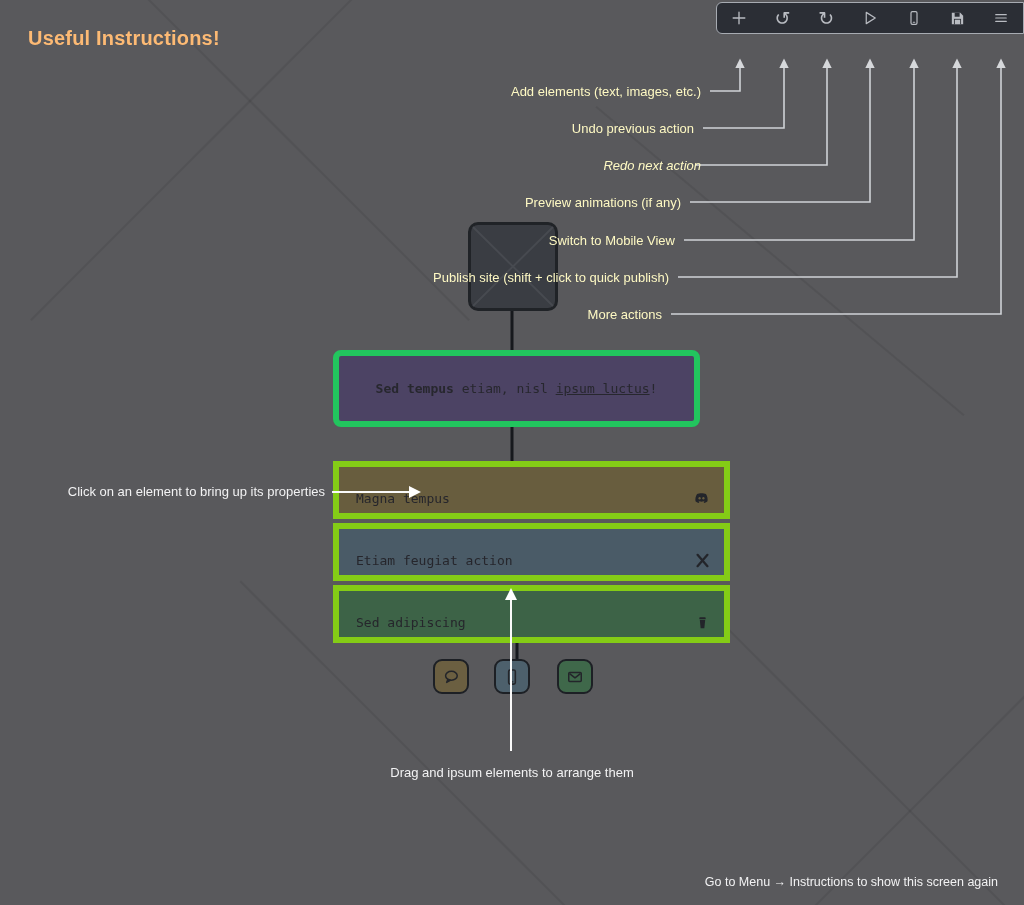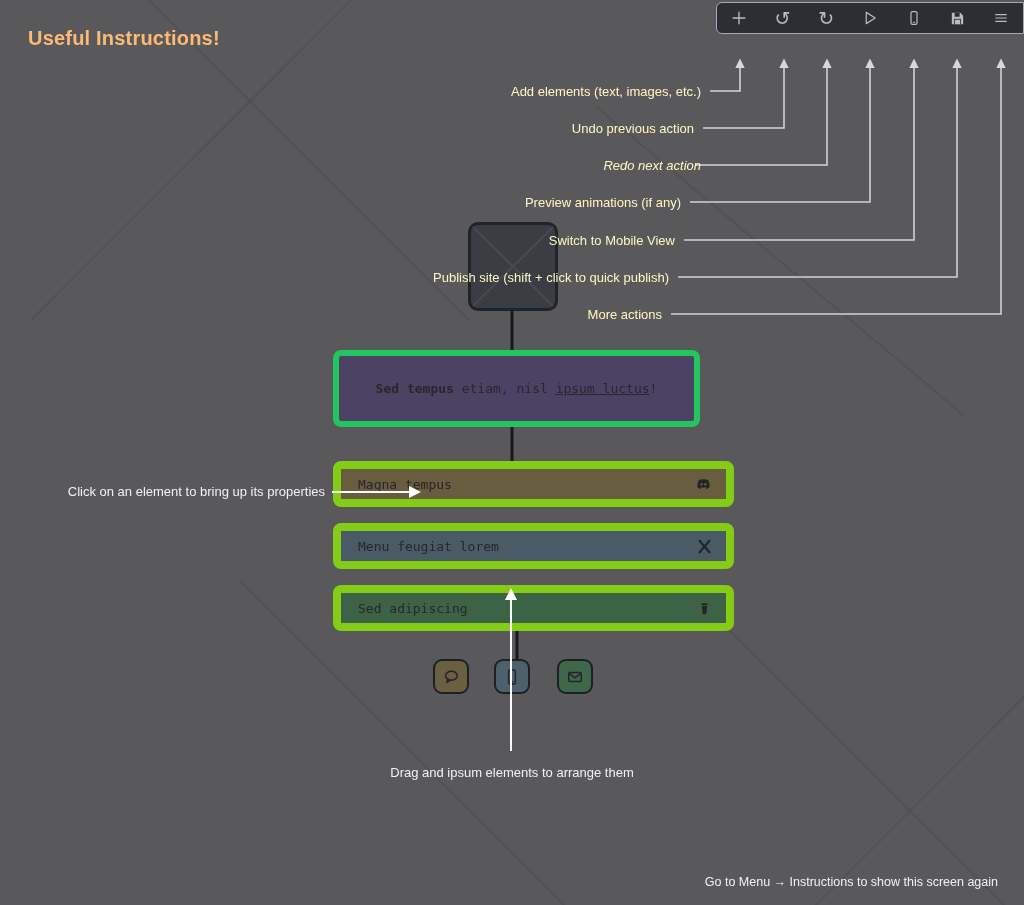--- a/index.html
+++ b/index.html
@@ -26,22 +26,22 @@
   
   .ph-square{position:absolute;left:468px;top:222px;width:84px;height:83px;
     background:#3a3d43;border:3px solid #202327;border-radius:10px;z-index:2;cursor:pointer;}
   .hero-box{position:absolute;left:333px;top:350px;width:355px;height:65px;
     background:#4c4364;border:6px solid #22c55e;border-radius:8px;
     display:flex;align-items:center;justify-content:center;z-index:2;cursor:pointer;
     font-family:"DejaVu Sans Mono",monospace;font-size:13px;color:#27272e;}
   .hero-box span{white-space:pre;}
   .hero-bold{font-weight:bold;}
   .hero-link{text-decoration:underline;}
-  .bar{position:absolute;left:333px;width:355px;height:30px;border:8px solid #84cc16;border-radius:8px;
-    display:flex;align-items:center;justify-content:space-between;padding:0 13px 0 17px;box-sizing:content-box;
+  .bar{position:absolute;left:333px;width:355px;height:30px;border:6px solid #84cc16;border-radius:0;
+    display:flex;align-items:center;justify-content:space-between;padding:16px 13px 0 17px;box-sizing:content-box;
     font-family:"DejaVu Sans Mono",monospace;font-size:13px;color:#26262c;z-index:2;cursor:pointer;}
   .bar-olive{top:461px;background:#685d3e;}
   .bar-slate{top:523px;background:#4a5b67;}
   .bar-green{top:585px;background:#3d6347;}
   .mini{position:absolute;top:659px;width:32px;height:31px;border:2px solid #1d2025;border-radius:9px;
     display:flex;align-items:center;justify-content:center;z-index:2;cursor:pointer;}
   .mini-chat{left:433px;background:#6b5f41;}
   .mini-phone{left:494px;background:#4d606c;}
   .mini-mail{left:557px;background:#3f684a;}
   
@@ -140,21 +140,21 @@
   <div class="bar bar-olive">
     <span>Magna tempus</span>
     <svg width="19" height="19" viewBox="0 0 24 24">
       <path d="M6.4 6.3 C9 5.1 15 5.1 17.6 6.3 C19.5 9.1 20 12.4 19.6 15.4 C18 16.7 16.3 17.5 15.4 17.7 L14.6 16.1 C15.3 15.8 16 15.4 16.5 14.9 C13.7 16.3 10.3 16.3 7.5 14.9 C8 15.4 8.7 15.8 9.4 16.1 L8.6 17.7 C7.7 17.5 6 16.7 4.4 15.4 C4 12.4 4.5 9.1 6.4 6.3 Z" fill="#23252a"></path>
       <ellipse cx="9.6" cy="11.6" rx="1.4" ry="1.6" fill="#685d3e"></ellipse>
       <ellipse cx="14.4" cy="11.6" rx="1.4" ry="1.6" fill="#685d3e"></ellipse>
     </svg>
   </div>
 
   <div class="bar bar-slate">
-    <span>Menu feugiat lorem</span>
+    <span>Etiam feugiat action</span>
     <svg width="17" height="17" viewBox="0 0 24 24">
       <path d="M5 4 L19 20 M19 4 L5 20" stroke="#23252a" stroke-width="3.2" stroke-linecap="round"></path>
     </svg>
   </div>
 
   <div class="bar bar-green">
     <span>Sed adipiscing</span>
     <svg width="17" height="17" viewBox="0 0 24 24">
       <rect x="7.5" y="4.5" width="9" height="3" rx="1.2" fill="#23252a"></rect>
       <path d="M8.2 8.5 L9.4 20 H14.6 L15.8 8.5 Z" fill="#23252a"></path>

